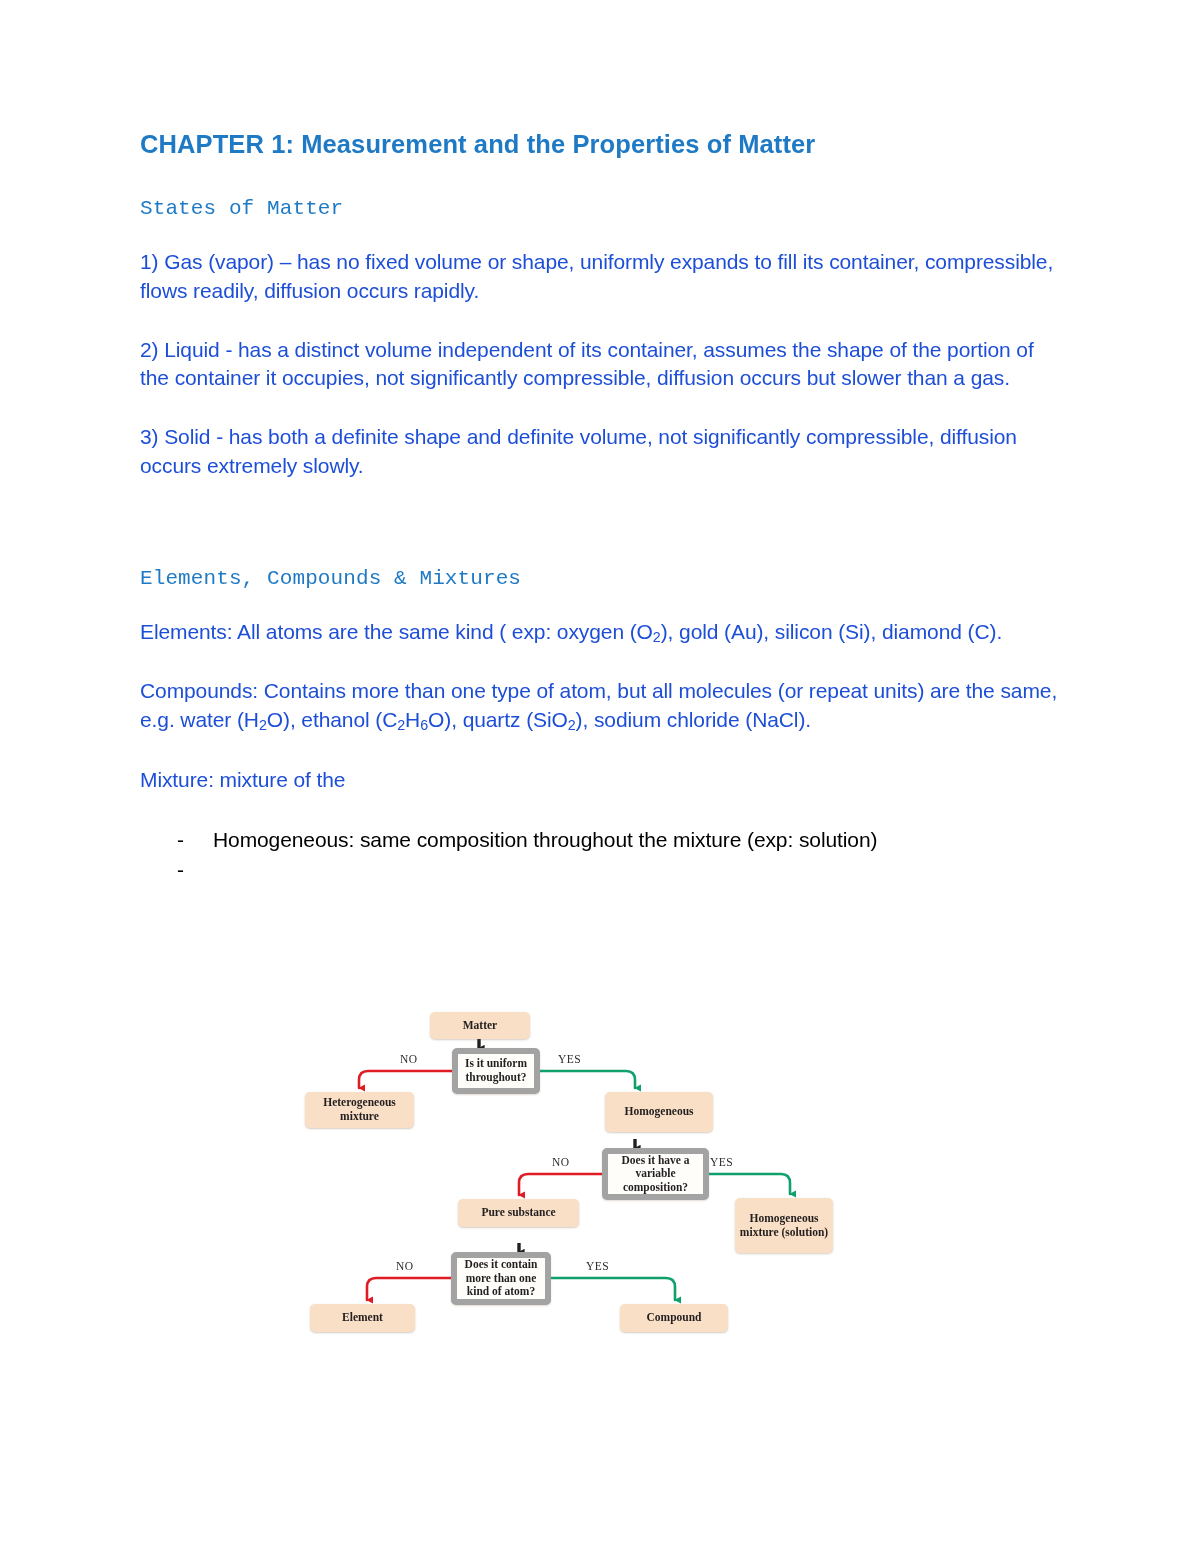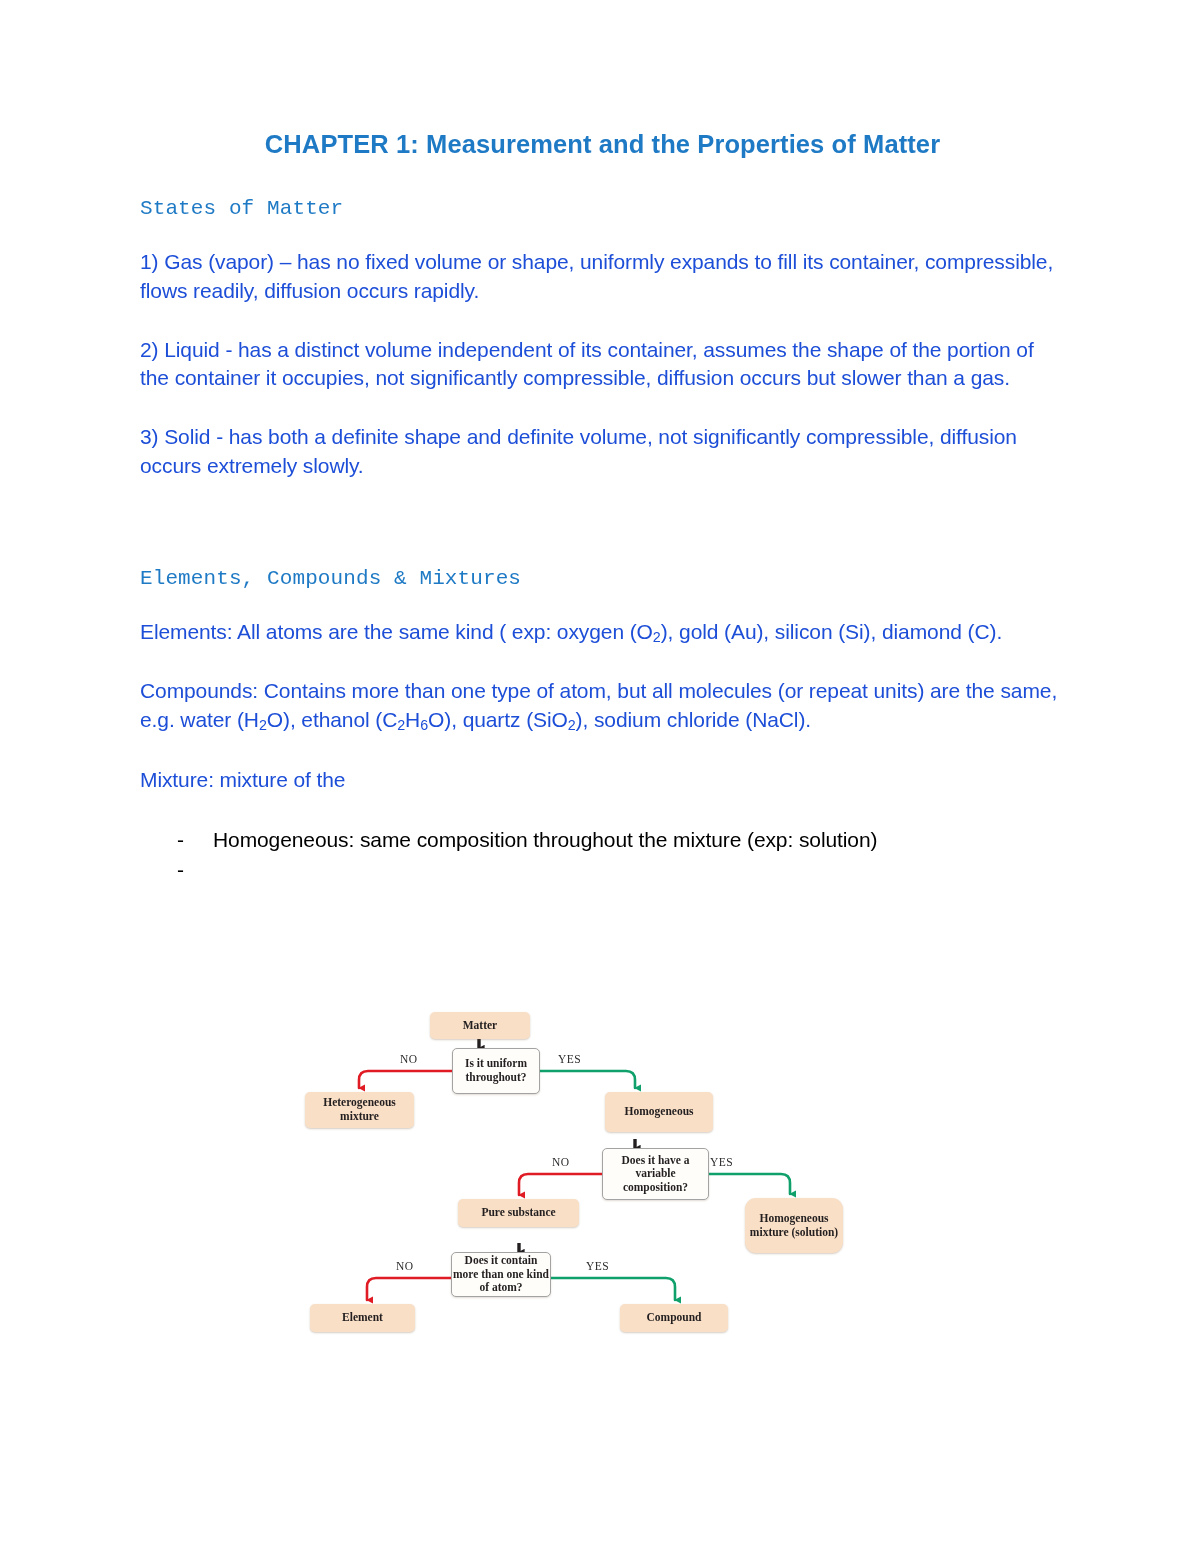--- a/index.html
+++ b/index.html
@@ -25,21 +25,21 @@
     left: 140px;
     top: 130px;
     width: 925px;
   }
 
   
   h1.doc-title {
     font-size: 25.5px;
     font-weight: 700;
     color: #1F7AC5;
-    text-align: center;
+    text-align: left;
     margin: 0 0 38px 0;
     letter-spacing: 0.1px;
   }
   h2.section-heading {
     font-size: 21px;
     font-weight: 400;
     color: #1F7AC5;
     margin: 0 0 28px 0;
     letter-spacing: 0.1px;
     font-family: Liberation Mono, monospace;
@@ -104,21 +104,21 @@
     font-size: 11.5px;
     line-height: 1.18;
     color: #231f20;
     border-radius: 5px;
     background: #F9DFC6;
     box-shadow: 0 1px 2px rgba(120,90,60,0.30);
     padding: 2px 0;
   }
   .fc-box.decision {
     background: #FFFDFA;
-    border: 1px solid #a3a3a3;
+    border: 6px solid #a3a3a3;
     box-shadow: 0 1px 2px rgba(120,90,60,0.22);
   }
   .fc-label {
     position: absolute;
     font-family: "Liberation Serif", serif;
     font-size: 11.5px;
     font-weight: 400;
     color: #2b2b2b;
     letter-spacing: 0.4px;
     white-space: nowrap;
@@ -195,25 +195,25 @@
     <div class="fc-box" style="left:134px; top:16px; width:100px; height:27px;">Matter</div>
 
     <div class="fc-box decision" style="left:156px; top:52px; width:88px; height:46px;">Is it uniform throughout?</div>
 
     <div class="fc-box" style="left:9px; top:96px; width:109px; height:36px;">Heterogeneous mixture</div>
 
     <div class="fc-box" style="left:309px; top:96px; width:108px; height:40px;">Homogeneous</div>
 
     <div class="fc-box decision" style="left:306px; top:152px; width:107px; height:52px;">Does it have a variable composition?</div>
 
-    <div class="fc-box" style="left:449px; top:202px; width:98px; height:55px;border-radius:11px;">Homogeneous mixture (solution)</div>
+    <div class="fc-box" style="left:439px; top:202px; width:98px; height:55px;">Homogeneous mixture (solution)</div>
 
     <div class="fc-box" style="left:162px; top:203px; width:121px; height:28px;">Pure substance</div>
 
-    <div class="fc-box decision" style="left:155px; top:256px; width:100px; height:45px;">Does it contain more than one kind of atom?</div>
+    <div class="fc-box decision" style="left:155px; top:256px; width:100px; height:53px;">Does it contain more than one kind of atom?</div>
 
     <div class="fc-box" style="left:14px; top:308px; width:105px; height:28px;">Element</div>
 
     <div class="fc-box" style="left:324px; top:308px; width:108px; height:28px;">Compound</div>
 
     <span class="fc-label" style="left:104px; top:57px;">NO</span>
     <span class="fc-label" style="left:262px; top:57px;">YES</span>
 
     <span class="fc-label" style="left:256px; top:160px;">NO</span>
     <span class="fc-label" style="left:414px; top:160px;">YES</span>

